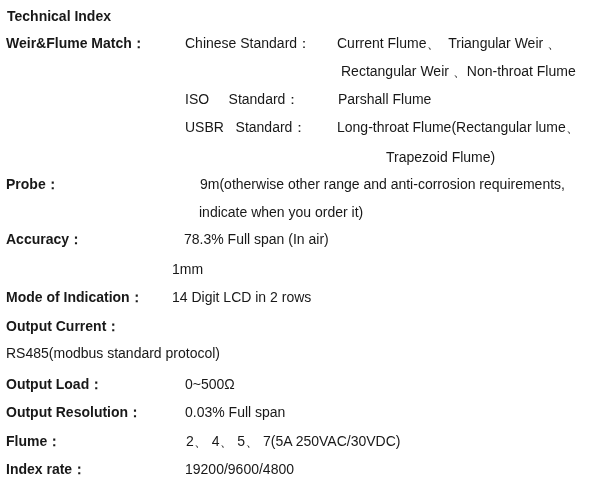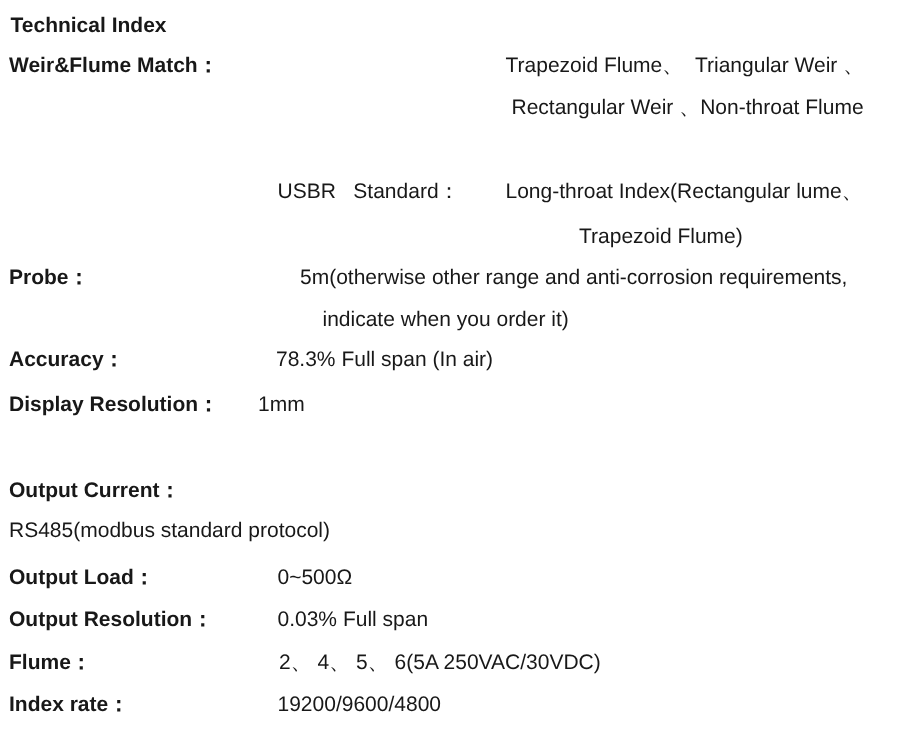--- a/index.html
+++ b/index.html
@@ -37,56 +37,64 @@
 <body>
 
 <div class="doc">
 
   <div class="ln" style="top:7px">
     <span class="seg b" style="left:7px">Technical Index</span>
   </div>
 
   <div class="ln" style="top:34px">
     <span class="seg b" style="left:6px">Weir&amp;Flume Match：</span>
-    <span class="seg" style="left:337px">Trapezoid Flume、  Triangular Weir 、</span>
+    <span class="seg" style="left:185px">Chinese Standard：</span>
+    <span class="seg" style="left:337px">Current Flume、  Triangular Weir 、</span>
   </div>
 
   <div class="ln" style="top:62px">
     <span class="seg" style="left:341px">Rectangular Weir 、Non-throat Flume</span>
   </div>
 
+  <div class="ln" style="top:90px">
+    <span class="seg" style="left:185px">ISO     Standard：</span>
+    <span class="seg" style="left:338px">Parshall Flume</span>
+  </div>
 
   <div class="ln" style="top:118px">
     <span class="seg" style="left:185px">USBR   Standard：</span>
-    <span class="seg" style="left:337px">Long-throat Index(Rectangular lume、</span>
+    <span class="seg" style="left:337px">Long-throat Flume(Rectangular lume、</span>
   </div>
 
   <div class="ln" style="top:148px">
     <span class="seg" style="left:386px">Trapezoid Flume)</span>
   </div>
 
   <div class="ln" style="top:175px">
     <span class="seg b" style="left:6px">Probe：</span>
-    <span class="seg" style="left:200px">5m(otherwise other range and anti-corrosion requirements,</span>
+    <span class="seg" style="left:200px">9m(otherwise other range and anti-corrosion requirements,</span>
   </div>
 
   <div class="ln" style="top:203px">
-    <span class="seg" style="left:215px">indicate when you order it)</span>
+    <span class="seg" style="left:199px">indicate when you order it)</span>
   </div>
 
   <div class="ln" style="top:230px">
     <span class="seg b" style="left:6px">Accuracy：</span>
     <span class="seg" style="left:184px">78.3% Full span (In air)</span>
   </div>
 
   <div class="ln" style="top:260px">
-    <span class="seg b" style="left:6px">Display Resolution：</span>
     <span class="seg" style="left:172px">1mm</span>
   </div>
 
+  <div class="ln" style="top:288px">
+    <span class="seg b" style="left:6px">Mode of Indication：</span>
+    <span class="seg" style="left:172px">14 Digit LCD in 2 rows</span>
+  </div>
 
   <div class="ln" style="top:317px">
     <span class="seg b" style="left:6px">Output Current：</span>
   </div>
 
   <div class="ln" style="top:344px">
     <span class="seg" style="left:6px">RS485(modbus standard protocol)</span>
   </div>
 
   <div class="ln" style="top:375px">
@@ -94,21 +102,21 @@
     <span class="seg" style="left:185px">0~500Ω</span>
   </div>
 
   <div class="ln" style="top:403px">
     <span class="seg b" style="left:6px">Output Resolution：</span>
     <span class="seg" style="left:185px">0.03% Full span</span>
   </div>
 
   <div class="ln" style="top:432px">
     <span class="seg b" style="left:6px">Flume：</span>
-    <span class="seg" style="left:186px">2、 4、 5、 6(5A 250VAC/30VDC)</span>
+    <span class="seg" style="left:186px">2、 4、 5、 7(5A 250VAC/30VDC)</span>
   </div>
 
   <div class="ln" style="top:460px">
     <span class="seg b" style="left:6px">Index rate：</span>
     <span class="seg" style="left:185px">19200/9600/4800</span>
   </div>
 
 </div>
 
 </body></html>

